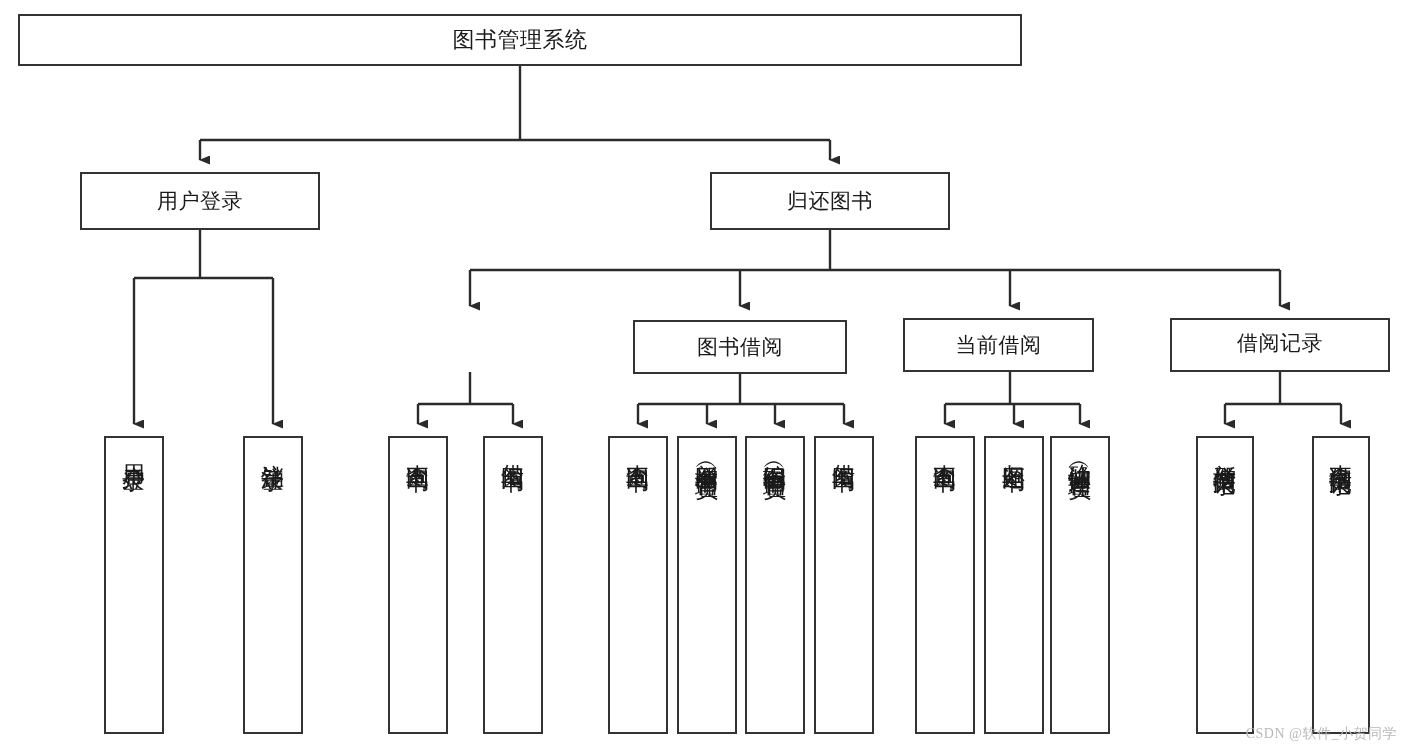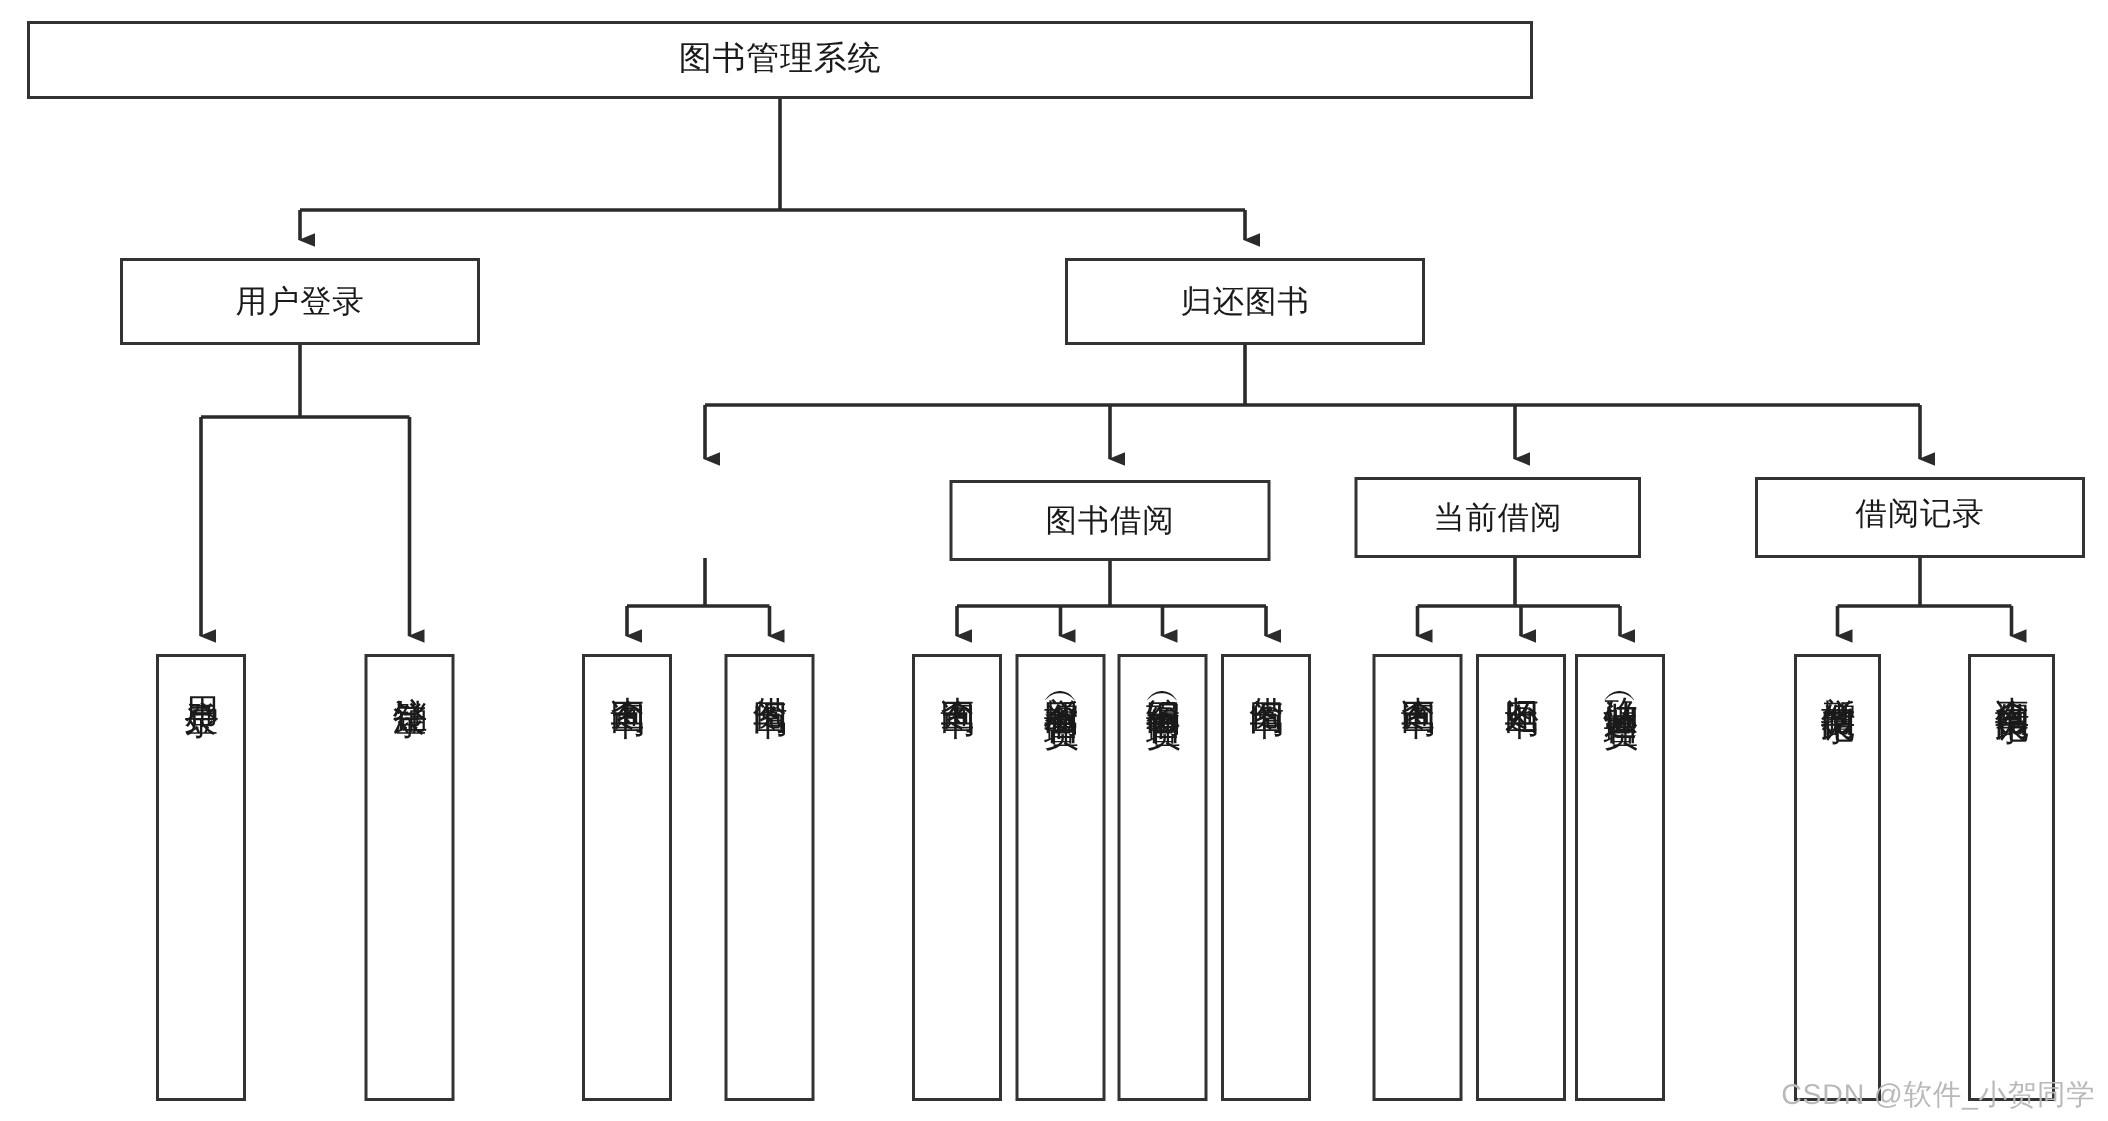--- a/index.html
+++ b/index.html
@@ -60,26 +60,26 @@
     font-size: 23px;
     line-height: 1.05;
     letter-spacing: 2px;
     white-space: normal;
     max-height: 100%;
   }
   #watermark {
     position: absolute;
     right: 8px;
     bottom: 4px;
-    font-size: 19px;
+    font-size: 14px;
     color: #b9b9b9;
     letter-spacing: 0.5px;
     z-index: 6;
     white-space: nowrap;
-    font-family: Liberation Sans, sans-serif;
+    font-family: Liberation Serif, serif;
     margin-left: 36px;
   }
 </style>
 </head>
 <body>
 
 <div id="diagram-root" style="background: rgb(255, 255, 255);">
 
   <svg id="diagram-svg" viewBox="0 0 1405 747" xmlns="http://www.w3.org/2000/svg">
     <defs>

